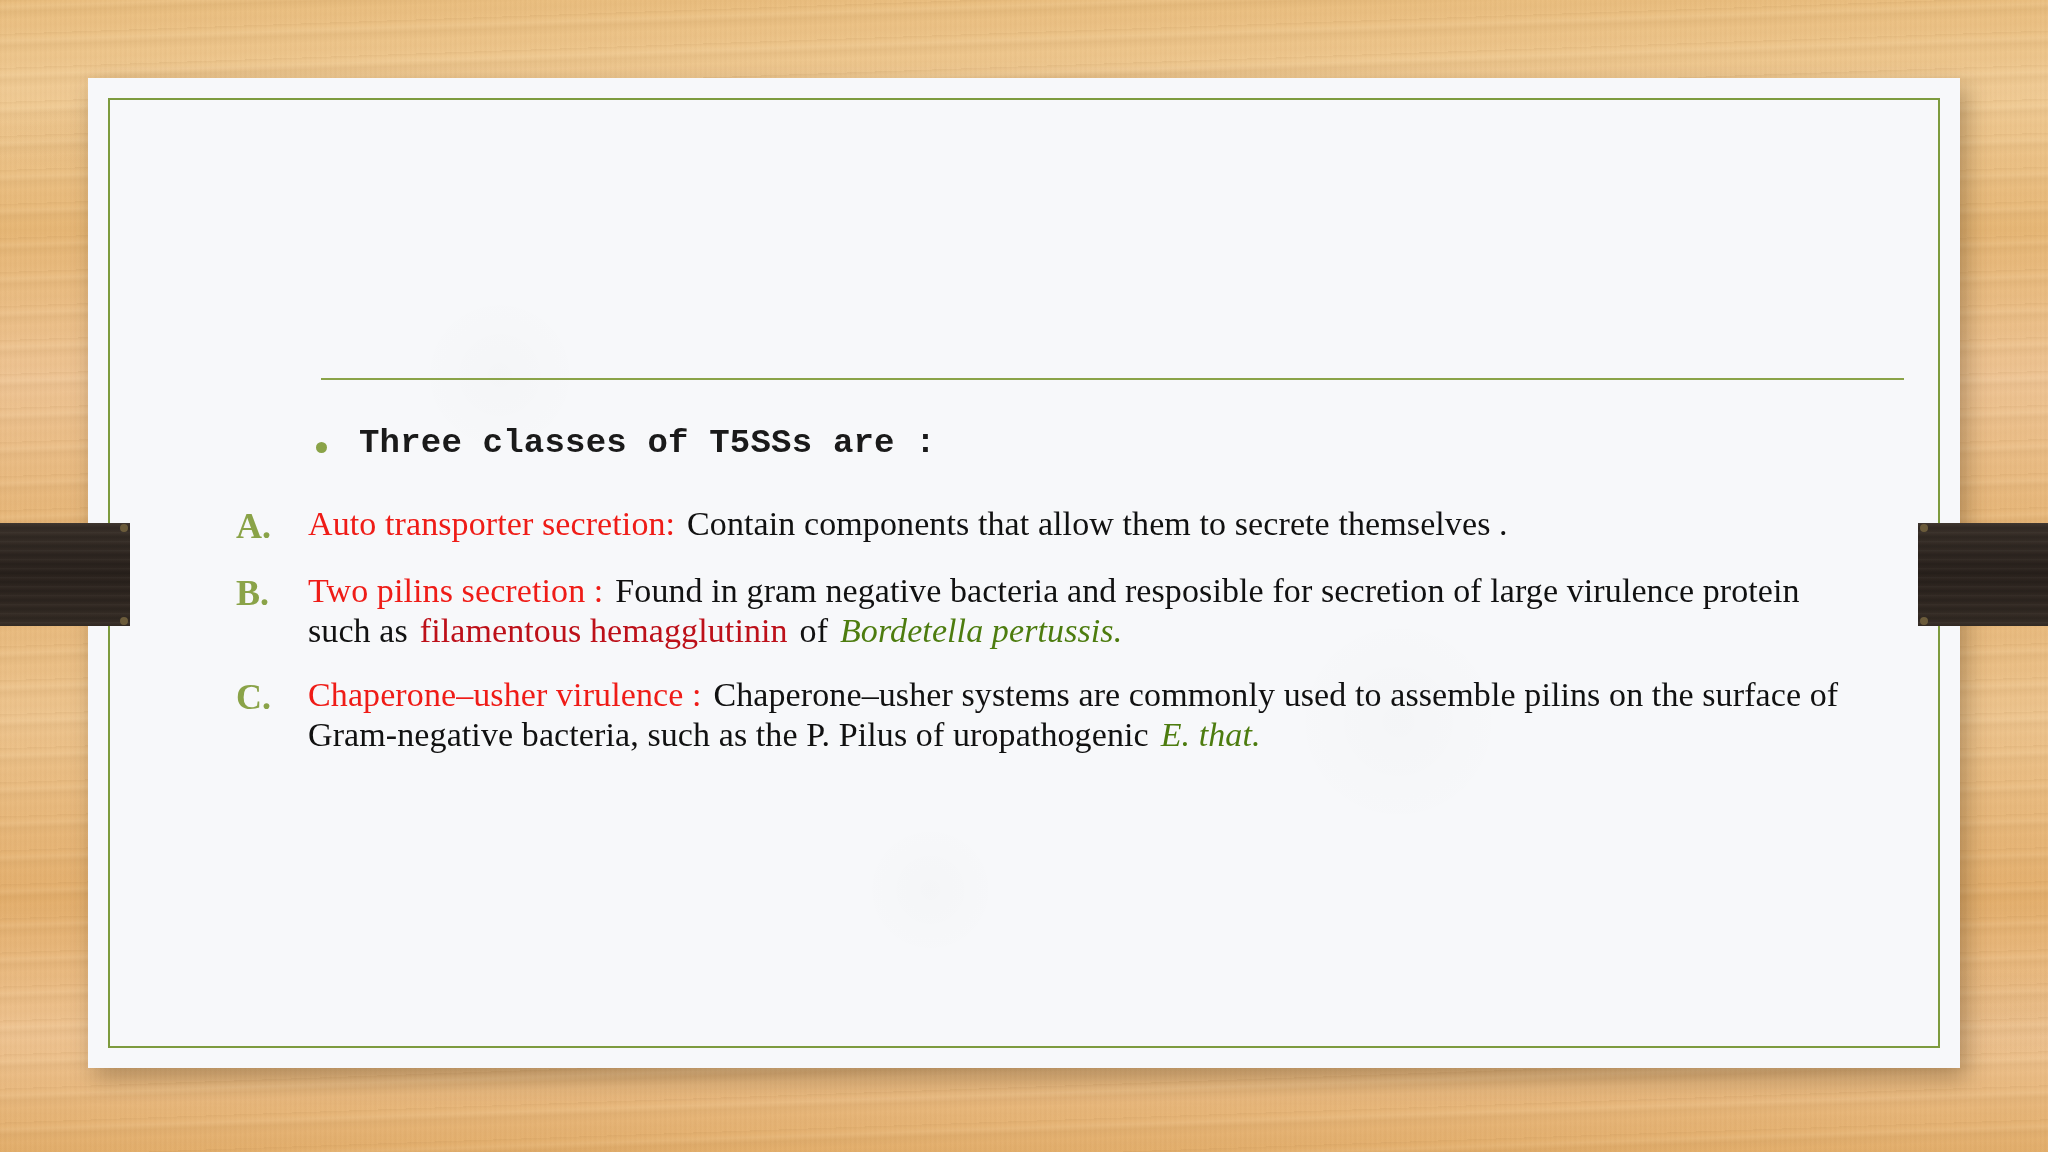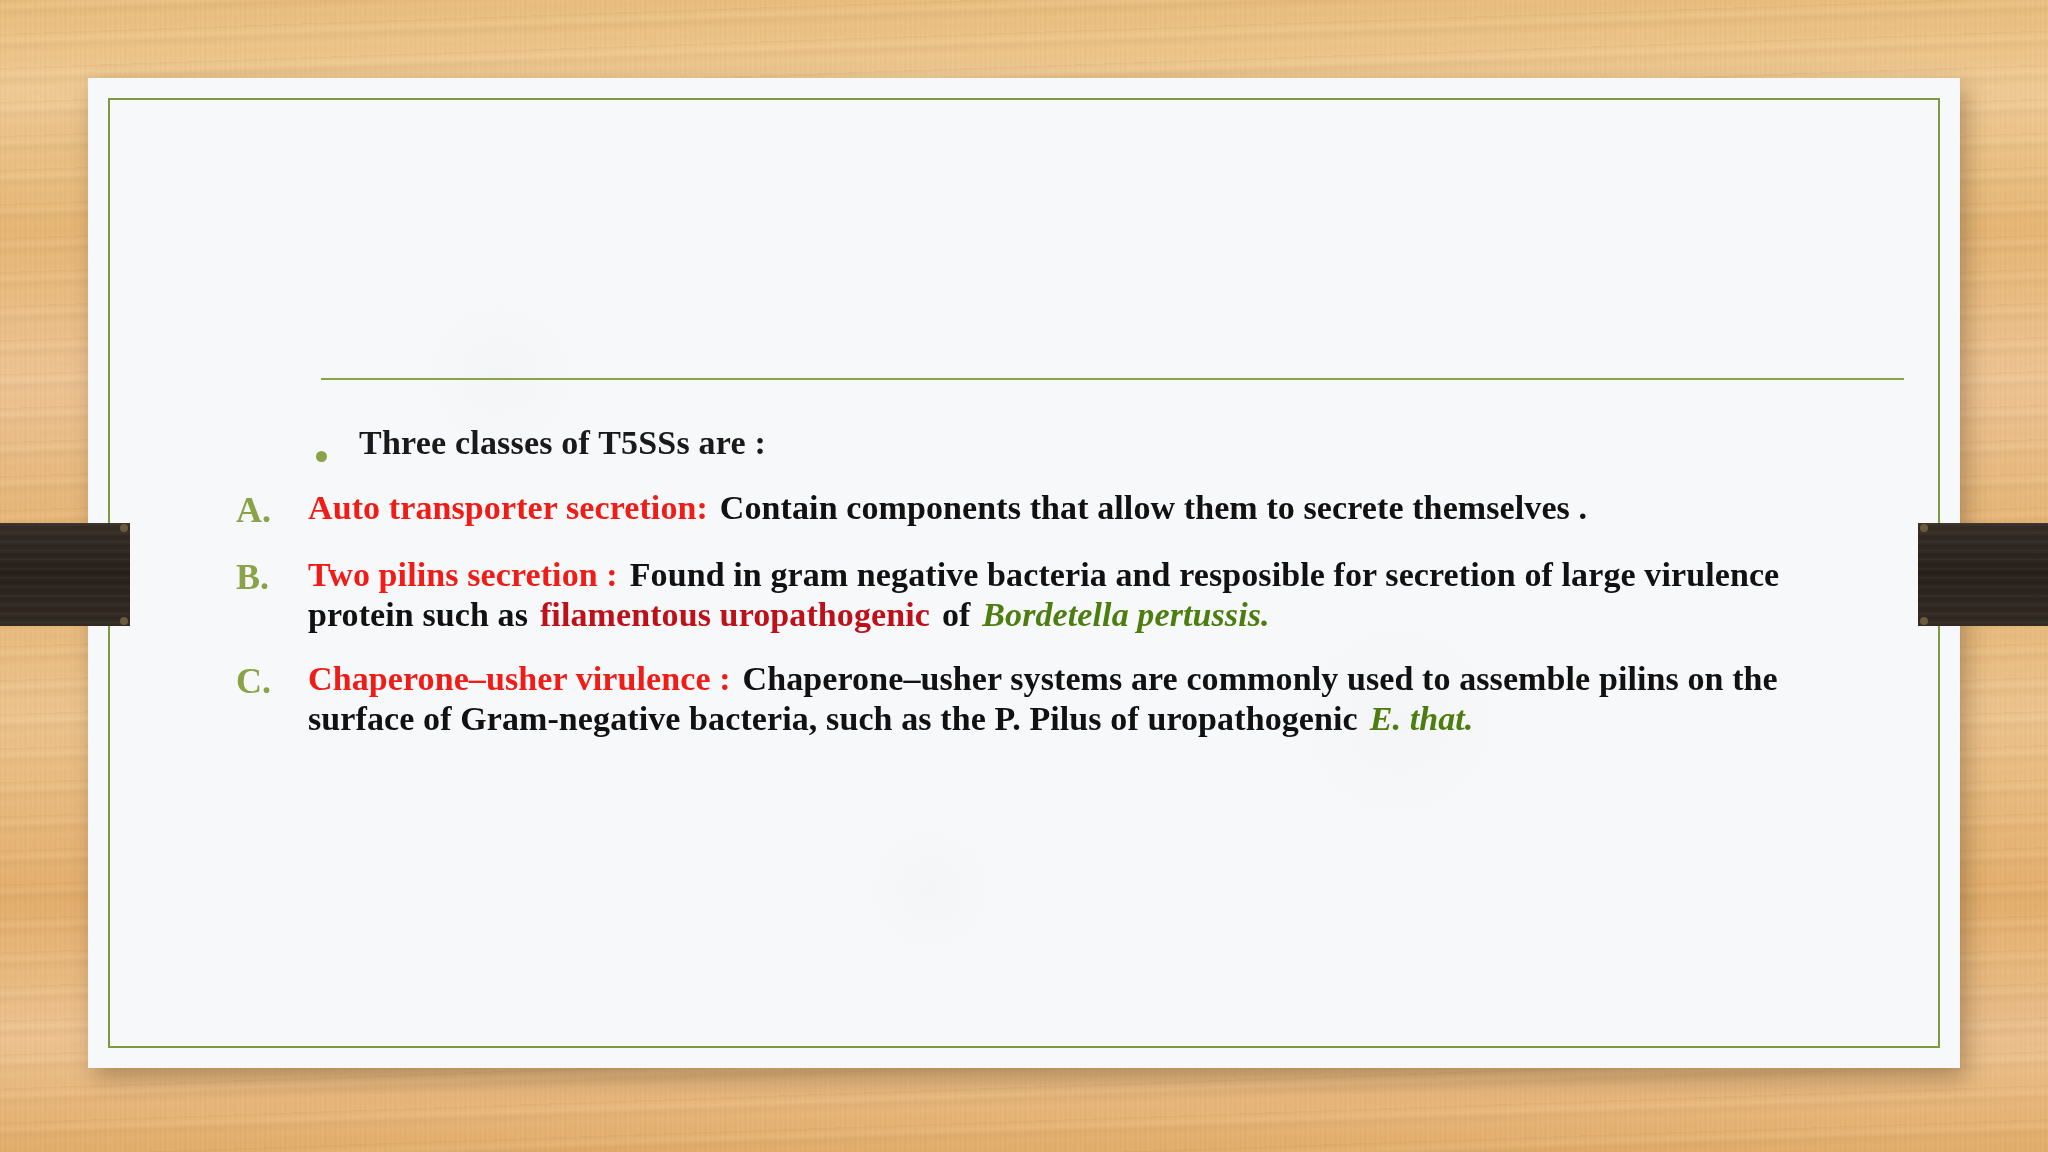--- a/index.html
+++ b/index.html
@@ -140,23 +140,24 @@
   .divider-rule {
     width: 1583px;
     height: 2px;
     background: #8aa348;
     margin-left: 85px;
     margin-bottom: 44px;
   }
 
   .bullet-line {
     display: flex;
-    align-items: flex-end;
+    align-items: flex-start;
     margin-left: 80px;
-    margin-bottom: 26px;
+    margin-bottom: 42px;
+    font-family: Liberation Mono, monospace;
   }
   .bullet-dot {
     width: 11px;
     height: 11px;
     border-radius: 50%;
     background: #8aa348;
     margin-top: 18px;
     margin-right: 32px;
     flex: 0 0 auto;
   }
@@ -175,21 +176,21 @@
   .item-marker {
     font-size: 36px;
     font-weight: bold;
     color: #8aa348;
     width: 72px;
     flex: 0 0 auto;
     padding-top: 1px;
   }
   .item-body {
     font-size: 34px;
-    font-weight: bold;
+    font-weight: normal;
     color: #1a1a1a;
     line-height: 1.18;
     flex: 1 1 auto;
     letter-spacing: 0.1px;
   }
 
   .t-red      { color: #ef1c17; }
   .t-crimson  { color: #bd1019; }
   .t-navy     { color: #4d7c0f; font-style: italic; }
   .t-black    { color: #111111; }
@@ -225,21 +226,21 @@
     <div class="item">
       <span class="item-marker">A.</span>
       <span class="item-body">
         <span class="t-red pad-r">Auto transporter   secretion:</span><span class="t-black">Contain components that allow them to secrete themselves .</span>
       </span>
     </div>
 
     <div class="item">
       <span class="item-marker">B.</span>
       <span class="item-body">
-        <span class="t-red pad-r"> Two pilins secretion  :</span><span class="t-black pad-r">Found in gram negative bacteria and resposible for secretion of  large virulence protein such as</span><span class="t-crimson pad-r">filamentous uropathogenic</span><span class="t-black pad-r">of</span><span class="t-navy">Bordetella pertussis.</span>
+        <span class="t-red pad-r"> Two pilins secretion  :</span><span class="t-black pad-r">Found in gram negative bacteria and resposible for secretion of  large virulence protein such as</span><span class="t-crimson pad-r">filamentous hemagglutinin</span><span class="t-black pad-r">of</span><span class="t-navy">Bordetella pertussis.</span>
       </span>
     </div>
 
     <div class="item">
       <span class="item-marker">C.</span>
       <span class="item-body">
         <span class="t-red pad-r"> Chaperone–usher virulence :</span><span class="t-black pad-r">Chaperone–usher systems are commonly used to assemble pilins on the surface of  Gram-negative bacteria, such as the P. Pilus of uropathogenic</span><span class="t-navy">E. that.</span>
       </span>
     </div>
 

